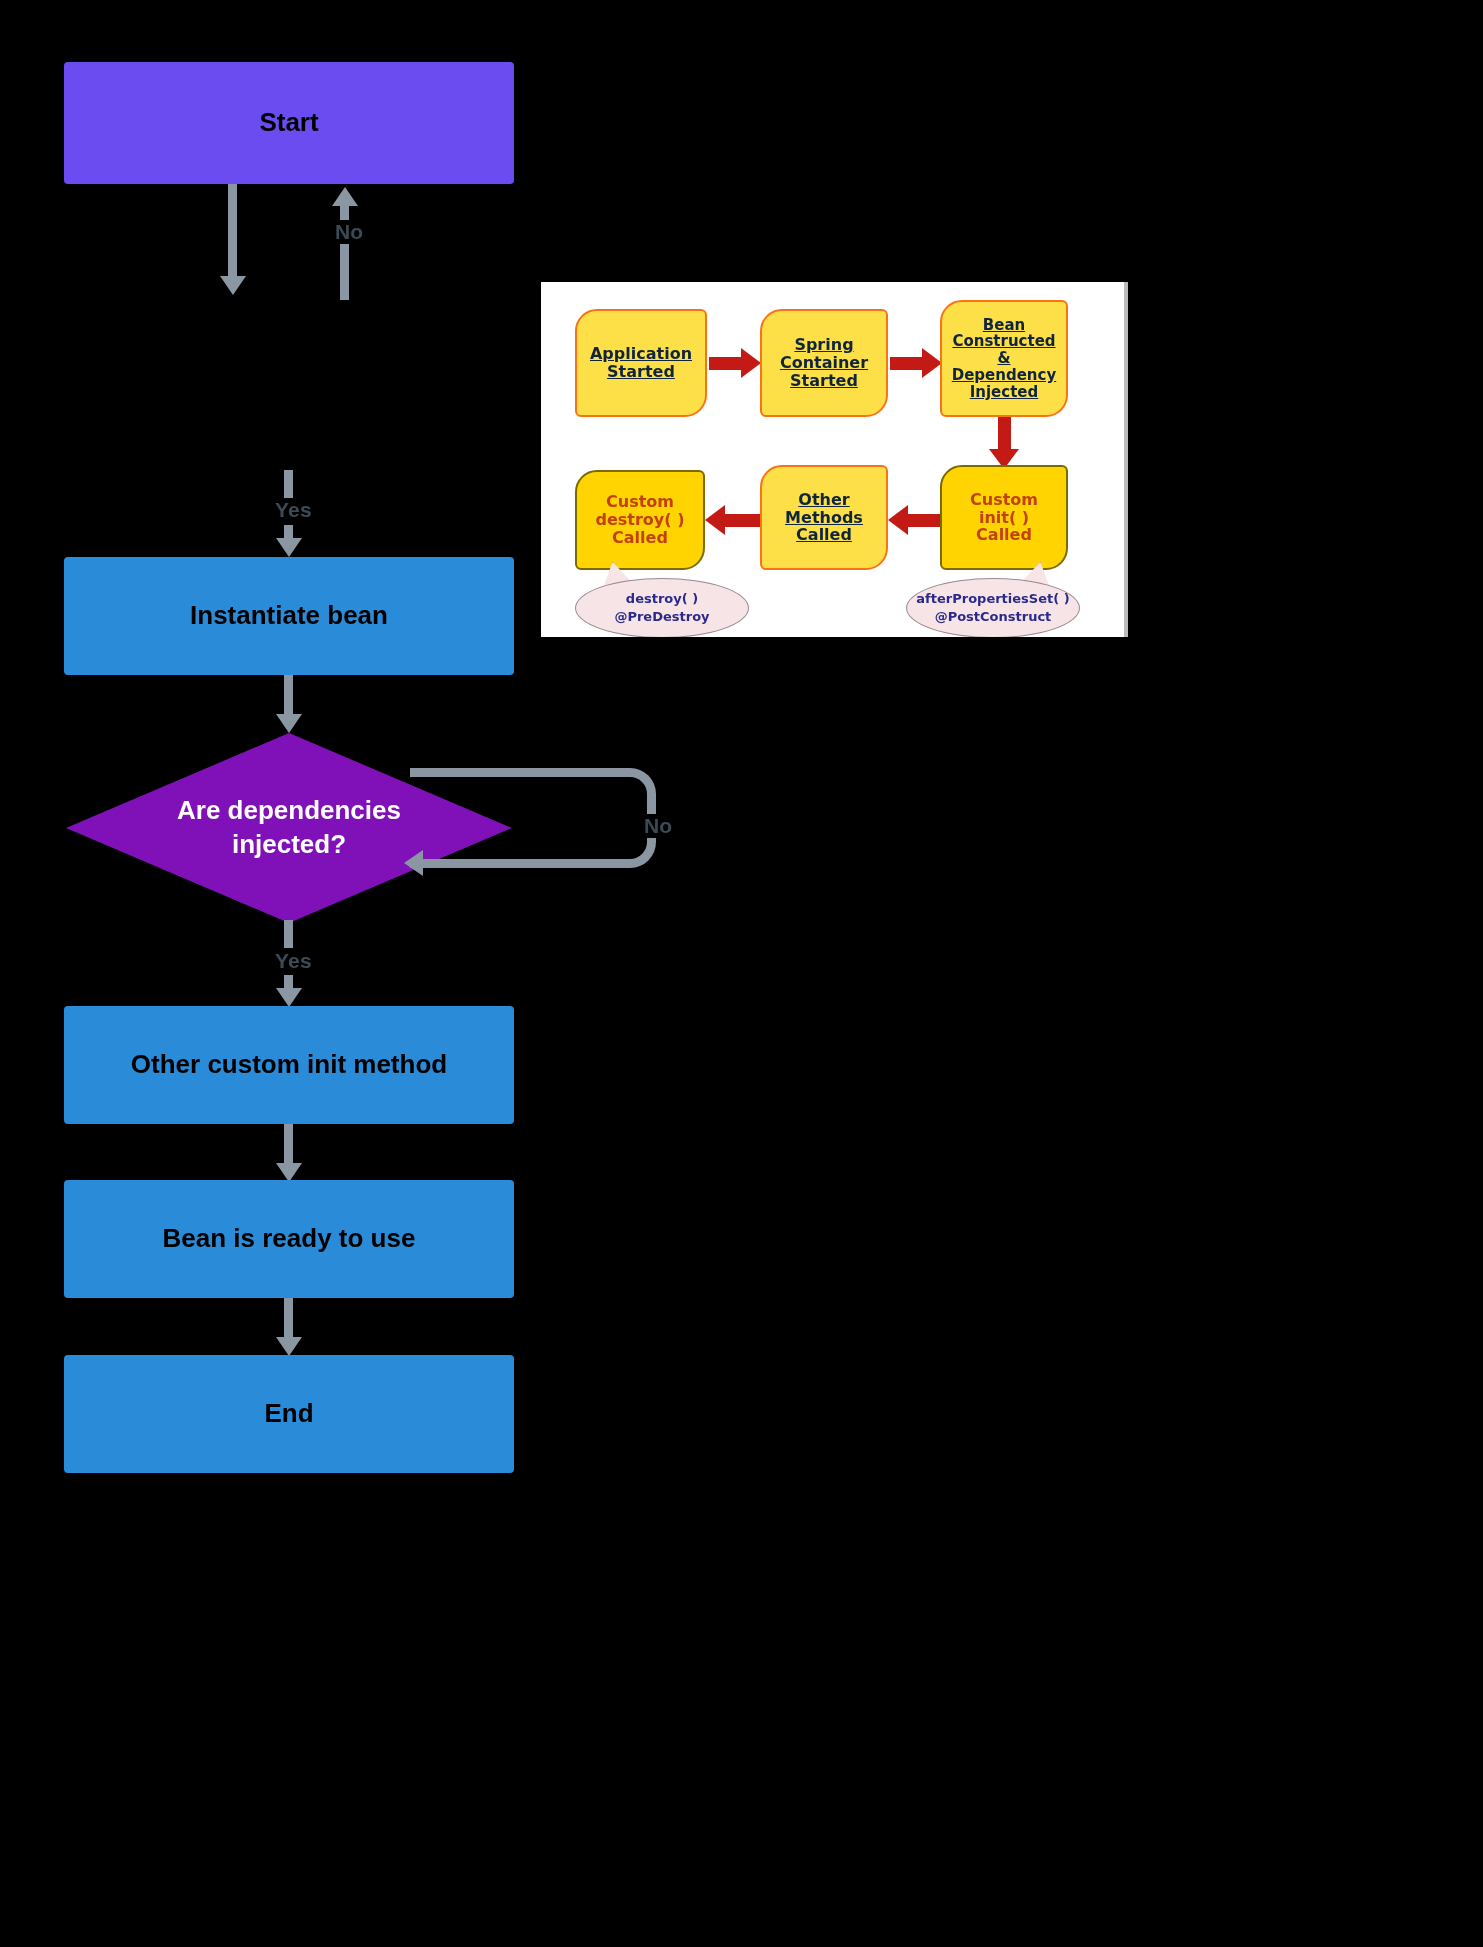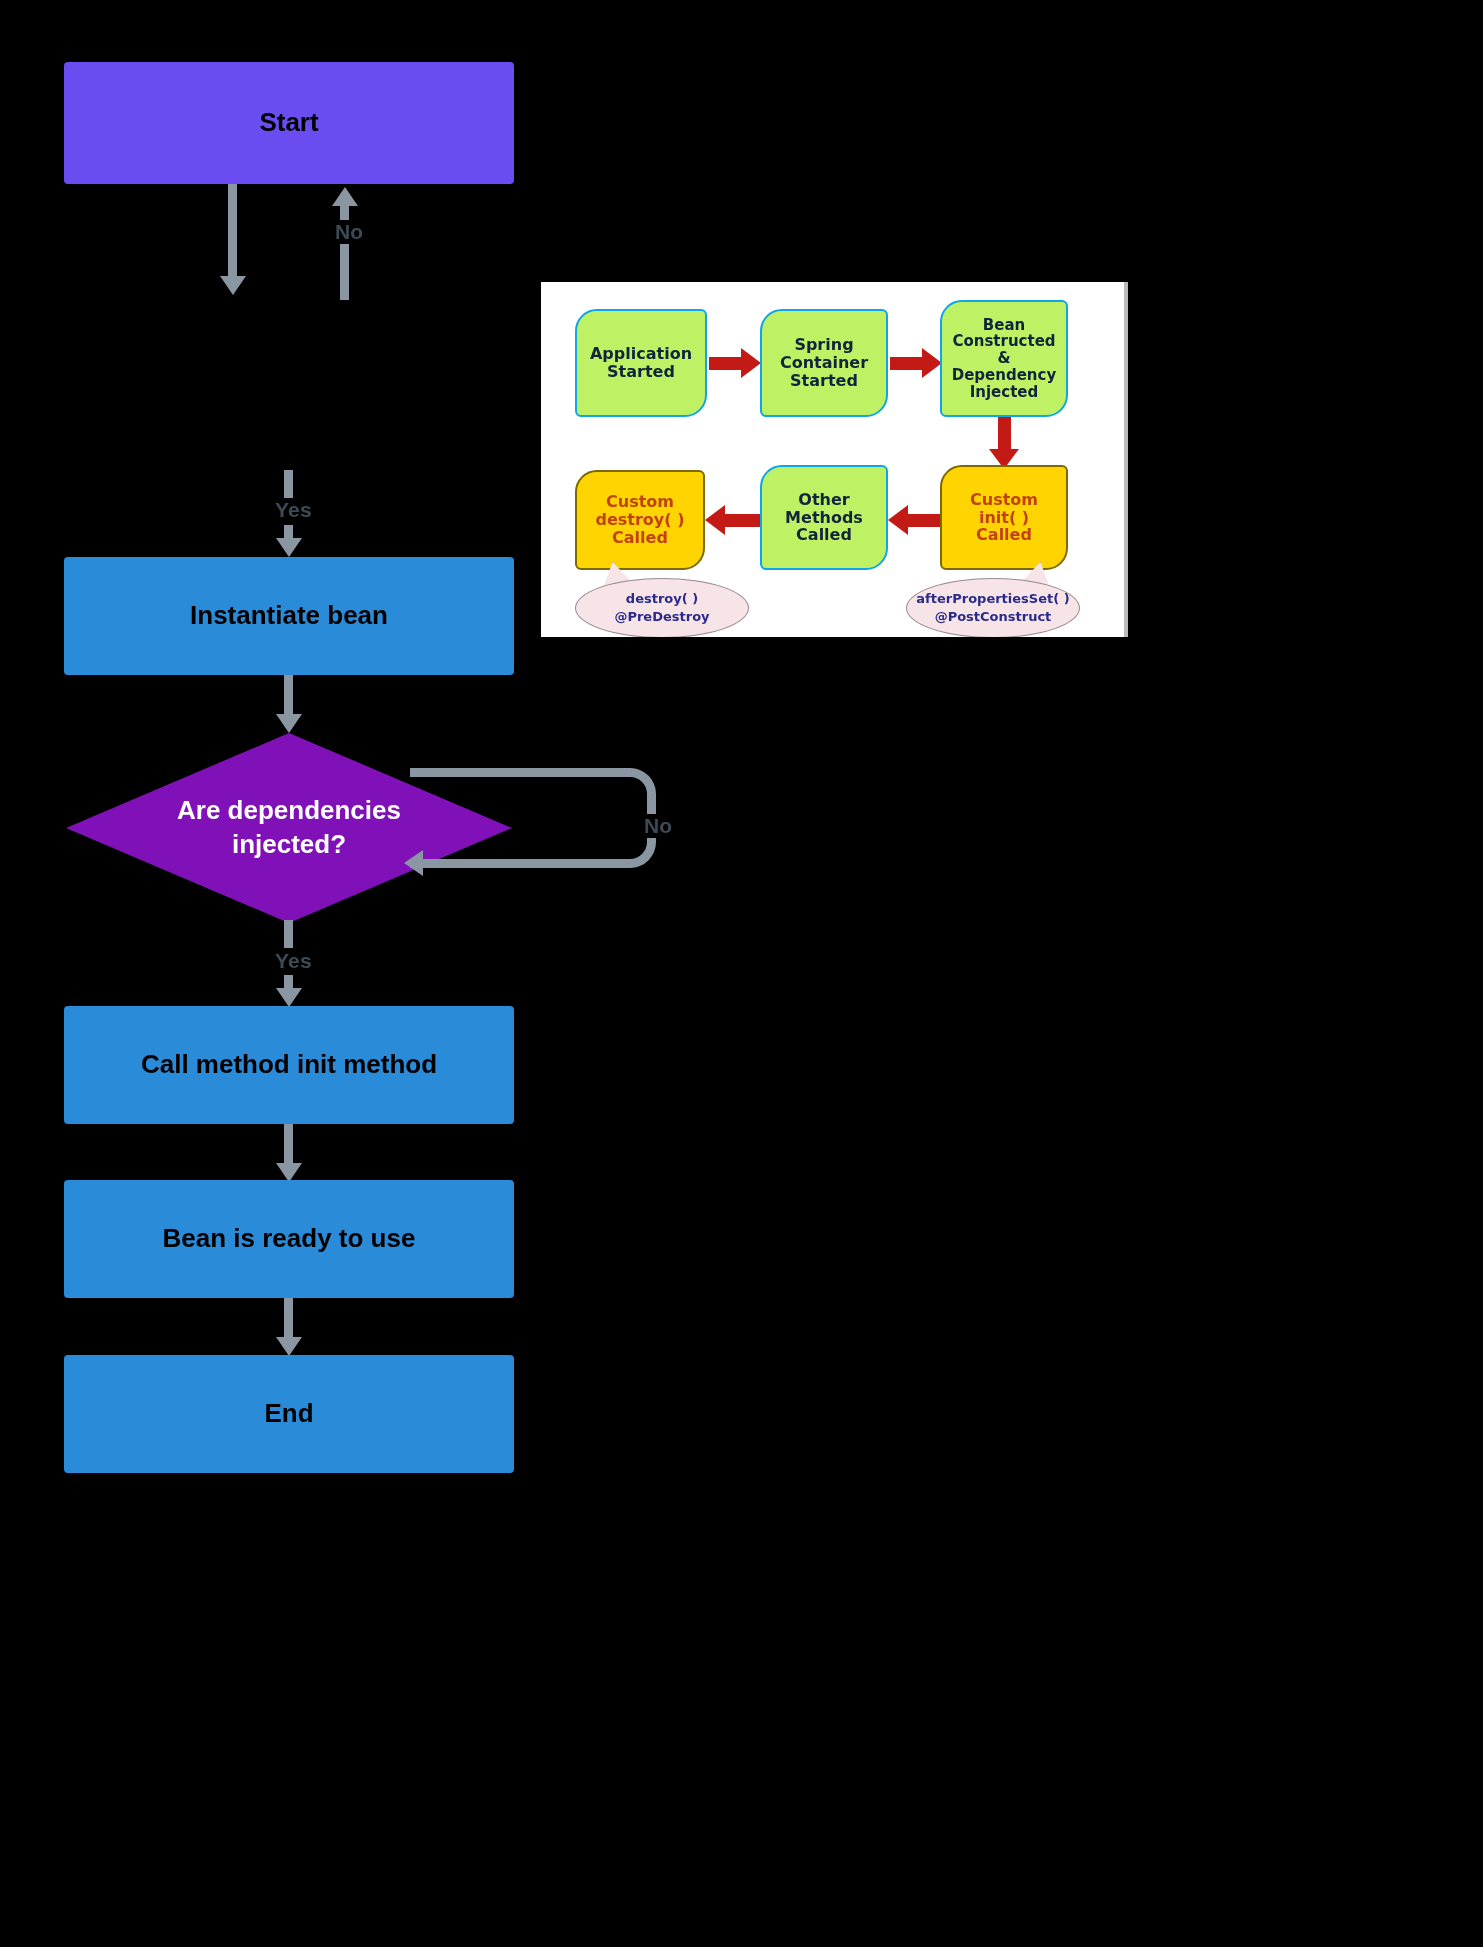--- a/index.html
+++ b/index.html
@@ -73,22 +73,23 @@
     position:absolute;background:#FFFFFF;overflow:hidden;
   }
   .embed .inner{position:absolute;left:0;top:0;width:100%;height:100%;}
   .ebox{
     position:absolute;box-sizing:border-box;
     display:flex;align-items:center;justify-content:center;text-align:center;
     font-family:"DejaVu Sans","Liberation Sans",sans-serif;
     font-weight:700;line-height:1.12;
   }
   .ebox.green{
-    background:#bef264;border:2px solid #0ea5e9;color:#10243C;
+    background:#fde047;border:2px solid #f97316;color:#10243C;
     border-radius:22px 6px 22px 6px;
+    text-decoration:underline;
   }
   .ebox.yellow{
     background:#FFD400;border:2px solid #7A6A00;color:#c2410c;
     border-radius:22px 6px 22px 6px;
   }
   .earrow-r{position:absolute;}
   .earrow-r .bar{position:absolute;background:#C41A16;}
   .earrow-r .head{
     position:absolute;width:0;height:0;
     border-top:15px solid transparent;border-bottom:15px solid transparent;
@@ -158,21 +159,21 @@
   <div class="loop-box" style="left:410px;top:768px;width:246px;height:100px;"></div>
   <div class="arrow-left" style="left:404px;top:850px;"></div>
   <div class="edge-label" style="left:641px;top:814px;">No</div>
 
   <div class="conn vline" style="left:284px;top:920px;width:9px;height:28px;"></div>
   <div class="edge-label" style="left:272px;top:949px;">Yes</div>
   <div class="conn vline" style="left:284px;top:975px;width:9px;height:17px;"></div>
   <div class="arrow-down" style="left:276px;top:988px;"></div>
 
   <div class="node process" style="left:64px;top:1006px;width:450px;height:118px;">
-    <span>Call method init method</span>
+    <span>Other custom init method</span>
   </div>
 
   <div class="conn vline" style="left:284px;top:1124px;width:9px;height:45px;"></div>
   <div class="arrow-down" style="left:276px;top:1163px;"></div>
 
   <div class="node process" style="left:64px;top:1180px;width:450px;height:118px;">
     <span>Bean is ready to use</span>
   </div>
 
   <div class="conn vline" style="left:284px;top:1298px;width:9px;height:45px;"></div>

